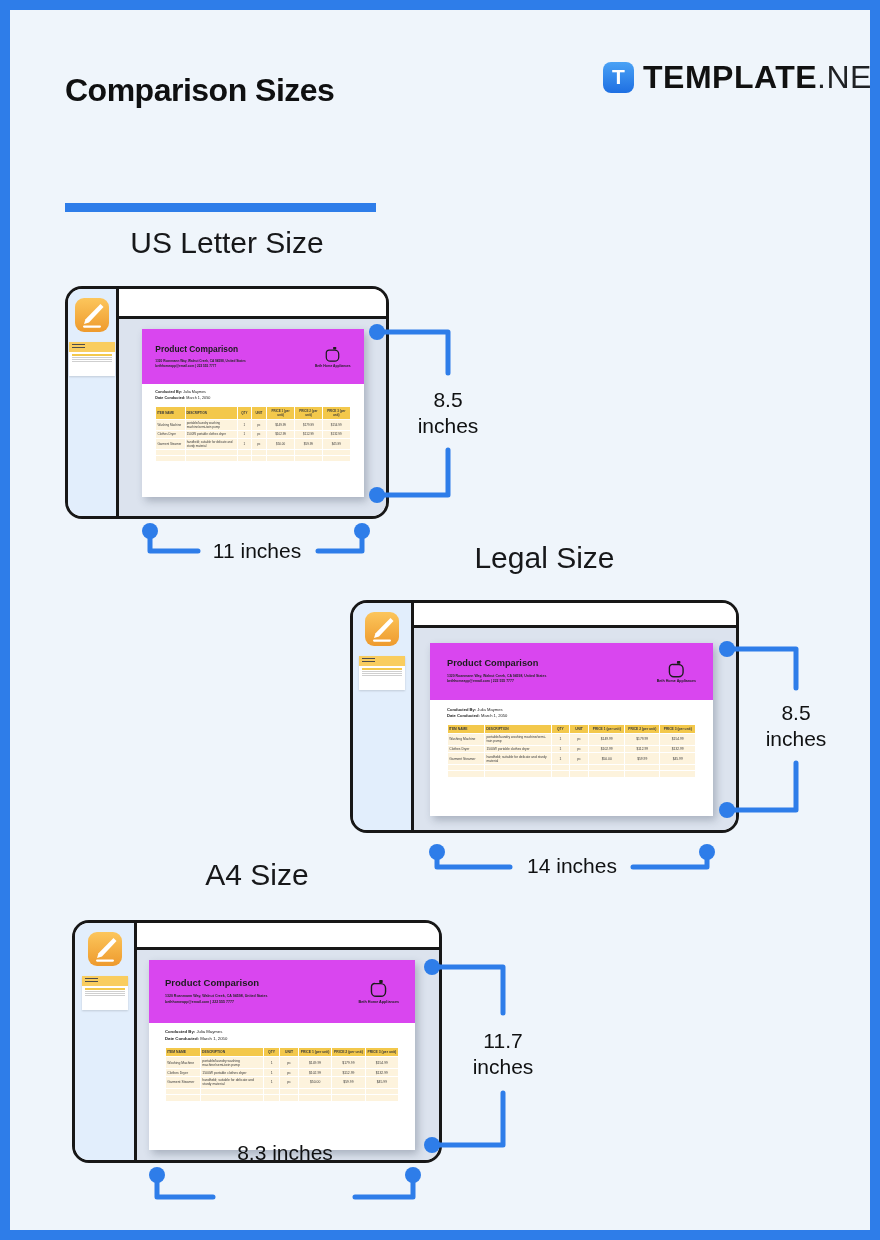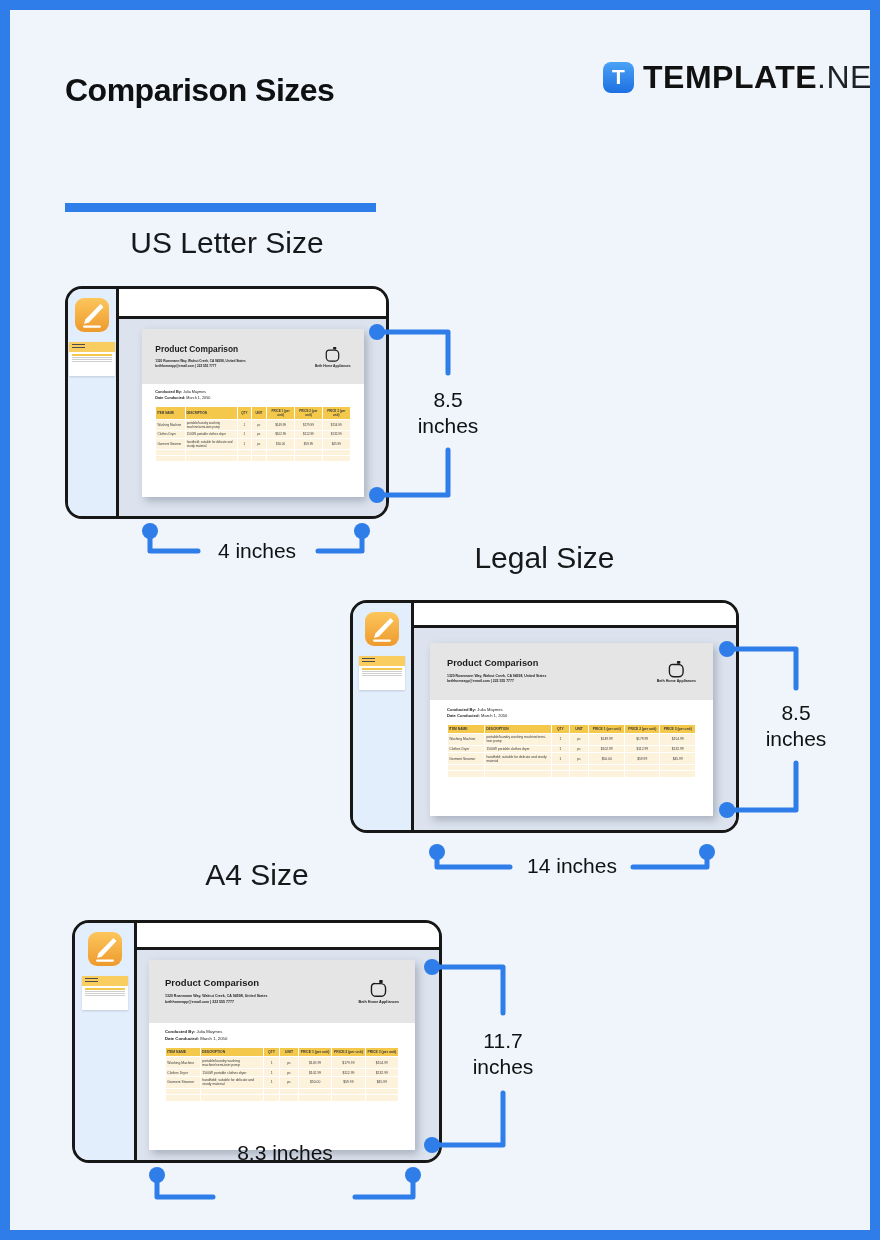--- a/index.html
+++ b/index.html
@@ -53,21 +53,21 @@
   .win-a4 .toolbar    { height:27px; }
   .canvas { flex:1; background:#dce3ee; position:relative; }
 
   
   .doc { position:absolute; background:#fff; box-shadow:3px 4px 8px rgba(50,60,80,.3);
          display:flex; flex-direction:column; }
   .win-us .doc    { left:23px; top:10px; width:222px; height:168px; font-size:3px;   }
   .win-legal .doc { left:16px; top:15px; width:283px; height:173px; font-size:3.3px; }
   .win-a4 .doc    { left:12px; top:10px; width:266px; height:190px; font-size:3.4px; }
 
-  .doc-head { background:#e5e5e5; height:33%; flex:0 0 33%; display:flex; align-items:center;
+  .doc-head { background:#d946ef; height:33%; flex:0 0 33%; display:flex; align-items:center;
               justify-content:space-between; padding:8px 6%;gap:20px; }
   .doc-title { font-weight:700; font-size:2.8em; color:#1c1c1c; margin-bottom:0.6em; }
   .doc-line  { font-size:1.05em; font-weight:700; color:#252525; line-height:1.6; }
   .doc-brandcol { display:flex; flex-direction:column; align-items:center; }
   .pot { width:5em; height:5.6em; }
   .doc-brand { font-size:1.1em; font-weight:700; color:#1c1c1c; margin-top:0.4em; white-space:nowrap; }
 
   .doc-body { padding:2em 6% 0; }
   .doc-meta { font-size:1.25em; line-height:1.55; color:#222; }
   .doc-meta .bold { font-weight:700; }
@@ -475,21 +475,21 @@
     <div>8.5</div>
     <div>inches</div>
   </div>
 
   <svg class="bracket" style="left:142px;top:523px" width="230" height="40">
     <path d="M8 8 V28 H56"></path>
       <path d="M220 8 V28 H176"></path>
     <circle cx="8" cy="8" r="8"></circle>
     <circle cx="220" cy="8" r="8"></circle>
   </svg>
-  <div class="mlabel" style="left:197px;top:538px;width:120px">4 inches</div>
+  <div class="mlabel" style="left:197px;top:538px;width:120px">11 inches</div>
 
   <svg class="bracket" style="left:719px;top:641px" width="86" height="180">
     <path d="M8 8 H77 V47"></path>
       <path d="M77 122 V169 H8"></path>
     <circle cx="8" cy="8" r="8"></circle>
     <circle cx="8" cy="169" r="8"></circle>
   </svg>
   <div class="mlabel" style="left:746px;top:700px;width:100px">
     <div>8.5</div>
     <div>inches</div>

